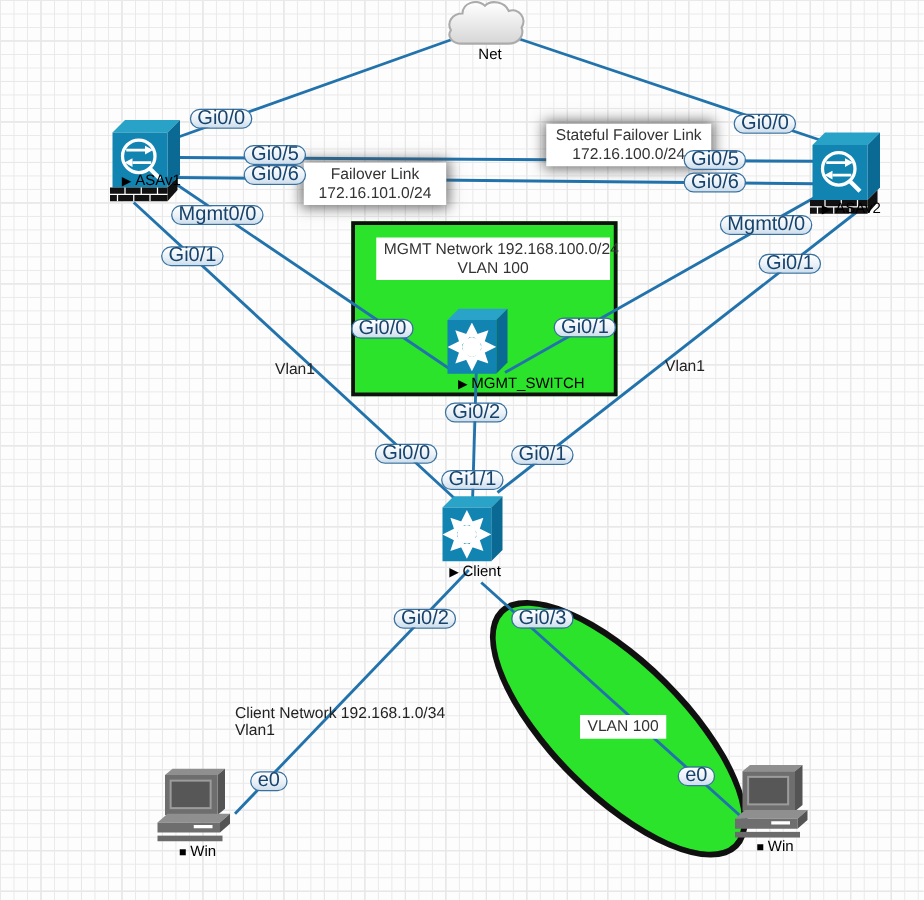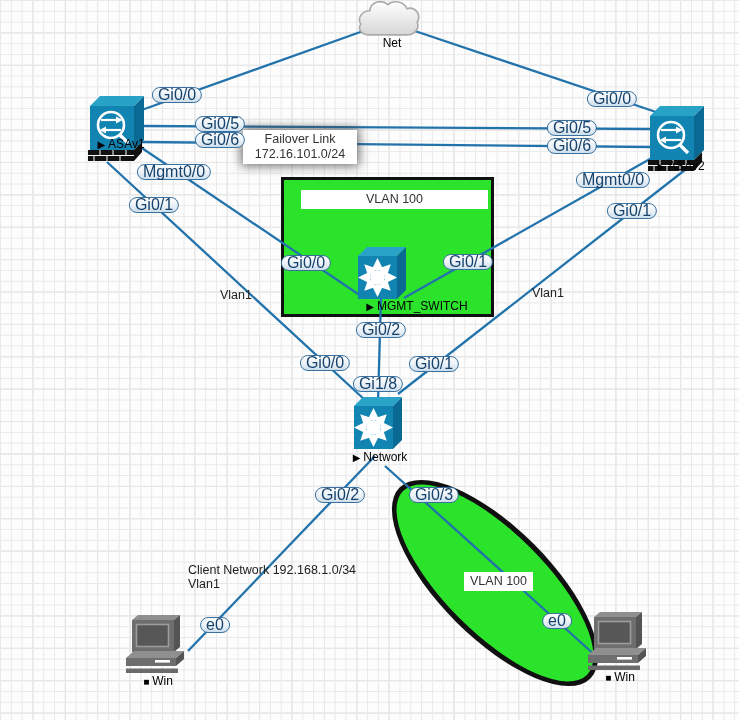--- a/index.html
+++ b/index.html
@@ -69,25 +69,30 @@
     <line x1="140" y1="142" x2="652" y2="147"></line>
     <line x1="133" y1="142" x2="364" y2="298"></line>
     <line x1="657" y1="155" x2="404" y2="298"></line>
     <line x1="107" y1="162" x2="365" y2="400"></line>
     <line x1="690" y1="166" x2="398" y2="394"></line>
     <line x1="381" y1="298" x2="378" y2="402"></line>
     <line x1="375" y1="456" x2="188" y2="651"></line>
     <line x1="385" y1="466" x2="597" y2="657"></line>
   </svg>
 
+  <div class="abs netbox shadowed" style="left:437px;top:99px;width:120px;">
+    <div>Stateful Failover Link</div>
+    <div>172.16.100.0/24</div>
+  </div>
   <div class="abs netbox shadowed" style="left:243px;top:130px;width:102px;">
     <div>Failover Link</div>
     <div>172.16.101.0/24</div>
   </div>
   <div class="abs netbox" style="left:301px;top:190px;width:187px;box-sizing:border-box;">
+    <div>MGMT Network 192.168.100.0/24</div>
     <div>VLAN 100</div>
   </div>
   <div class="abs netbox" style="left:464px;top:572px;">
     <div>VLAN 100</div>
   </div>
   <div class="abs plainlabel" style="left:236px;top:295px;">Vlan1</div>
   <div class="abs plainlabel" style="left:548px;top:293px;">Vlan1</div>
   <div class="abs plainlabel" style="left:272px;top:577px;">
     <div>Client Network 192.168.1.0/34</div>
     <div>Vlan1</div>
@@ -198,21 +203,21 @@
       <line x1="14" y1="33.5" x2="8" y2="33.5" stroke="#fff" stroke-width="2" marker-end="url(#ah2)"></line>
       <line x1="21.5" y1="26" x2="21.5" y2="20" stroke="#fff" stroke-width="2" marker-end="url(#ah2)"></line>
       <line x1="21.5" y1="41" x2="21.5" y2="47" stroke="#fff" stroke-width="2" marker-end="url(#ah2)"></line>
       <line x1="26.8" y1="28.2" x2="30.5" y2="24.5" stroke="#fff" stroke-width="2" marker-end="url(#ah2)"></line>
       <line x1="16.2" y1="28.2" x2="12.5" y2="24.5" stroke="#fff" stroke-width="2" marker-end="url(#ah2)"></line>
       <line x1="26.8" y1="38.8" x2="30.5" y2="42.5" stroke="#fff" stroke-width="2" marker-end="url(#ah2)"></line>
       <line x1="16.2" y1="38.8" x2="12.5" y2="42.5" stroke="#fff" stroke-width="2" marker-end="url(#ah2)"></line>
     </svg>
   </div>
   <div class="abs nodelabel" style="left:380px;top:457px;">
-    <span class="glyph">▶</span><span>Network</span>
+    <span class="glyph">▶</span><span>Client</span>
   </div>
 
   <div class="abs" style="left:124px;top:614px;">
     <svg class="icon" width="64" height="60" viewBox="0 0 64 60">
       <polygon points="8,6 14,1 56,1 50,6" fill="#8f8f8f"></polygon>
       <polygon points="50,38 50,6 56,1 56,33" fill="#545454"></polygon>
       <rect x="8" y="6" width="42" height="32" fill="#6e6e6e"></rect>
       <rect x="12.5" y="10.5" width="32" height="22" fill="#575757" stroke="#9c9c9c" stroke-width="1.6"></rect>
       <polygon points="2,44 10,37 60,37 52,44" fill="#8f8f8f"></polygon>
       <rect x="2" y="44" width="50" height="8" fill="#6e6e6e"></rect>
@@ -250,19 +255,19 @@
   <div class="abs pill" style="left:572px;top:146px;">Gi0/6</div>
   <div class="abs pill" style="left:174px;top:172px;">Mgmt0/0</div>
   <div class="abs pill" style="left:613px;top:180px;">Mgmt0/0</div>
   <div class="abs pill" style="left:154px;top:205px;">Gi0/1</div>
   <div class="abs pill" style="left:632px;top:211px;">Gi0/1</div>
   <div class="abs pill" style="left:306px;top:263px;">Gi0/0</div>
   <div class="abs pill" style="left:468px;top:262px;">Gi0/1</div>
   <div class="abs pill" style="left:381px;top:330px;">Gi0/2</div>
   <div class="abs pill" style="left:325px;top:363px;">Gi0/0</div>
   <div class="abs pill" style="left:434px;top:364px;">Gi0/1</div>
-  <div class="abs pill" style="left:378px;top:384px;">Gi1/8</div>
+  <div class="abs pill" style="left:378px;top:384px;">Gi1/1</div>
   <div class="abs pill" style="left:340px;top:495px;">Gi0/2</div>
   <div class="abs pill" style="left:434px;top:495px;">Gi0/3</div>
   <div class="abs pill" style="left:215px;top:625px;">e0</div>
   <div class="abs pill" style="left:557px;top:621px;">e0</div>
 
 </div>
 
 </body></html>

